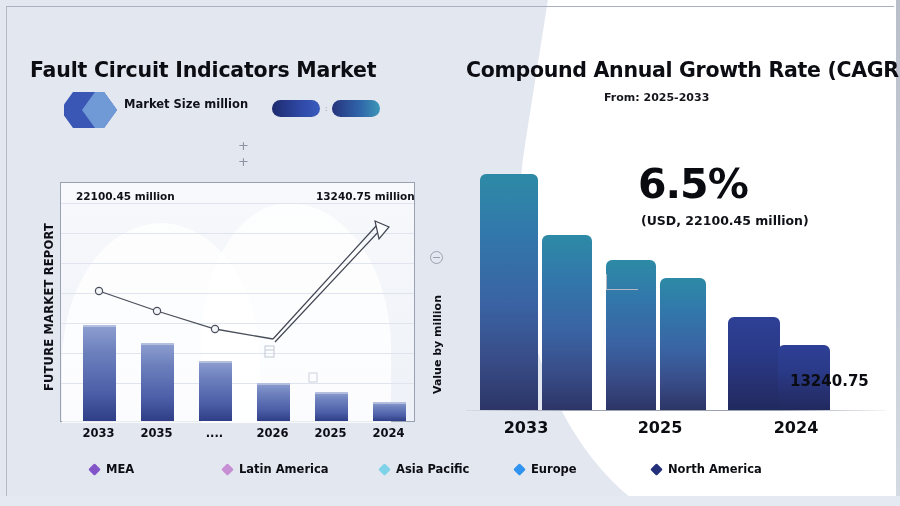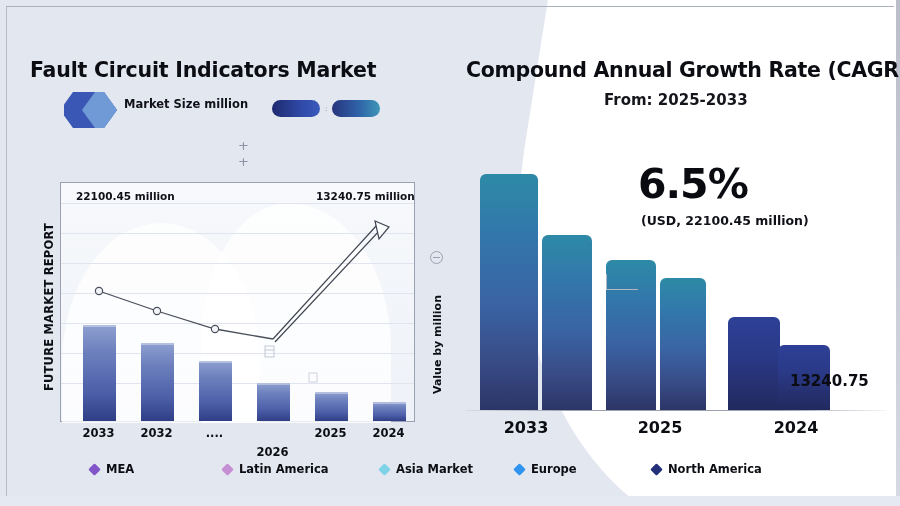--- a/index.html
+++ b/index.html
@@ -58,21 +58,21 @@
     font-size: 20.5px; font-weight: 700; letter-spacing: -0.2px;
     color: #0c0d12; white-space: nowrap;
   }
   .title-right {
     position: absolute; left: 466px; top: 58px;
     font-size: 20.5px; font-weight: 700; letter-spacing: -0.3px;
     color: #0c0d12; white-space: nowrap;
   }
   .subtitle-right {
     position: absolute; left: 604px; top: 91px;
-    font-size: 15px; font-weight: 700; color: #15161c;
+    font-size: 11px; font-weight: 700; color: #15161c;
     white-space: nowrap;
   }
 
   
   .hex {
     position: absolute; left: 64px; top: 92px;
     width: 62px; height: 36px;
   }
   .chip-label {
     position: absolute; left: 124px; top: 97px;
@@ -306,23 +306,23 @@
 
   <div class="valtop l">22100.45 million</div>
   <div class="valtop r">13240.75 million</div>
 
   <div class="ylabel-left">FUTURE MARKET REPORT</div>
   <div class="ylabel-right">Value by million</div>
   <div class="minus-circle"></div>
 
   <div class="xlabels" id="left-xlabels">
       <div class="xlabel" style="left: 12px; width: 53px;">2033</div>
-      <div class="xlabel" style="left: 70px; width: 53px;">2032</div>
+      <div class="xlabel" style="left: 70px; width: 53px;">2035</div>
       <div class="xlabel" style="left: 128px; width: 53px;">....</div>
-      <div class="xlabel" style="left: 186px; width: 53px; margin-top: 19px;">2026</div>
+      <div class="xlabel" style="left: 186px; width: 53px;">2026</div>
       <div class="xlabel" style="left: 244px; width: 53px;">2025</div>
       <div class="xlabel" style="left: 302px; width: 53px;">2024</div>
     </div>
 
   <div class="title-right">Compound Annual Growth Rate (CAGR)</div>
   <div class="subtitle-right">From: 2025-2033</div>
 
   <div class="rchart">
     <div id="right-bars">
         <div class="rbar" style="left: 14px; width: 58px; height: 236px;"></div>
@@ -350,21 +350,21 @@
       <div class="legend-item" style="left: 90px;">
         <div class="diamond" style="background: rgb(130, 85, 200);"></div>
         <div class="legend-label">MEA</div>
       </div>
       <div class="legend-item" style="left: 223px;">
         <div class="diamond" style="background: rgb(198, 143, 211);"></div>
         <div class="legend-label">Latin America</div>
       </div>
       <div class="legend-item" style="left: 380px;">
         <div class="diamond" style="background: rgb(127, 211, 232);"></div>
-        <div class="legend-label">Asia Market</div>
+        <div class="legend-label">Asia Pacific</div>
       </div>
       <div class="legend-item" style="left: 515px;">
         <div class="diamond" style="background: rgb(47, 147, 239);"></div>
         <div class="legend-label">Europe</div>
       </div>
       <div class="legend-item" style="left: 652px; text-align: right;">
         <div class="diamond" style="background: rgb(37, 48, 122);"></div>
         <div class="legend-label">North America</div>
       </div>
     </div>

